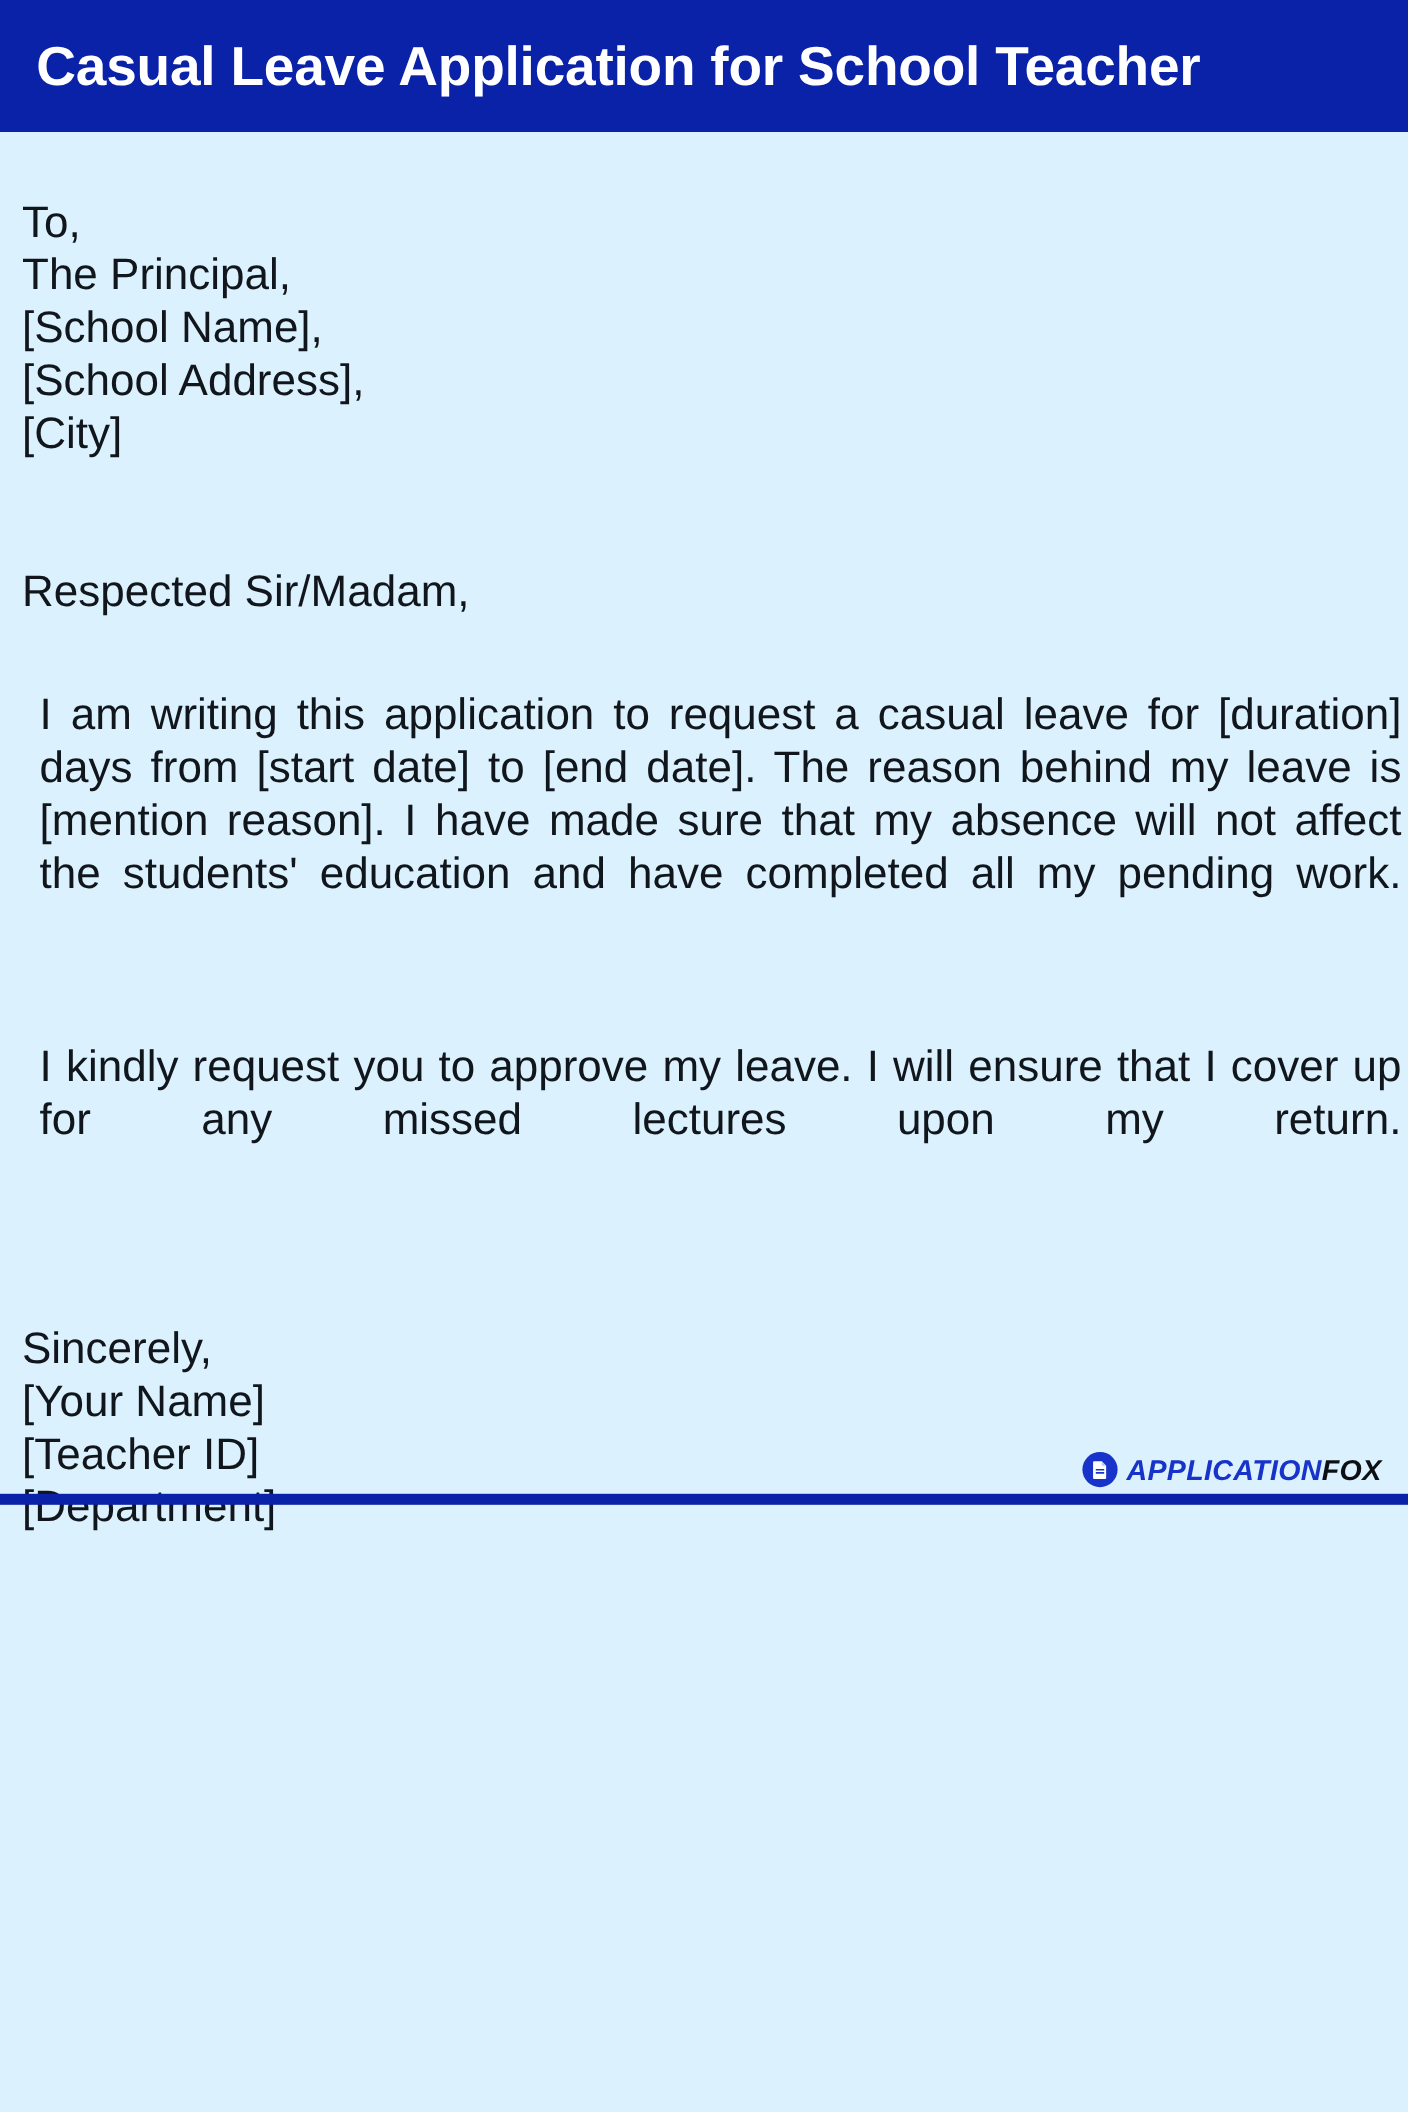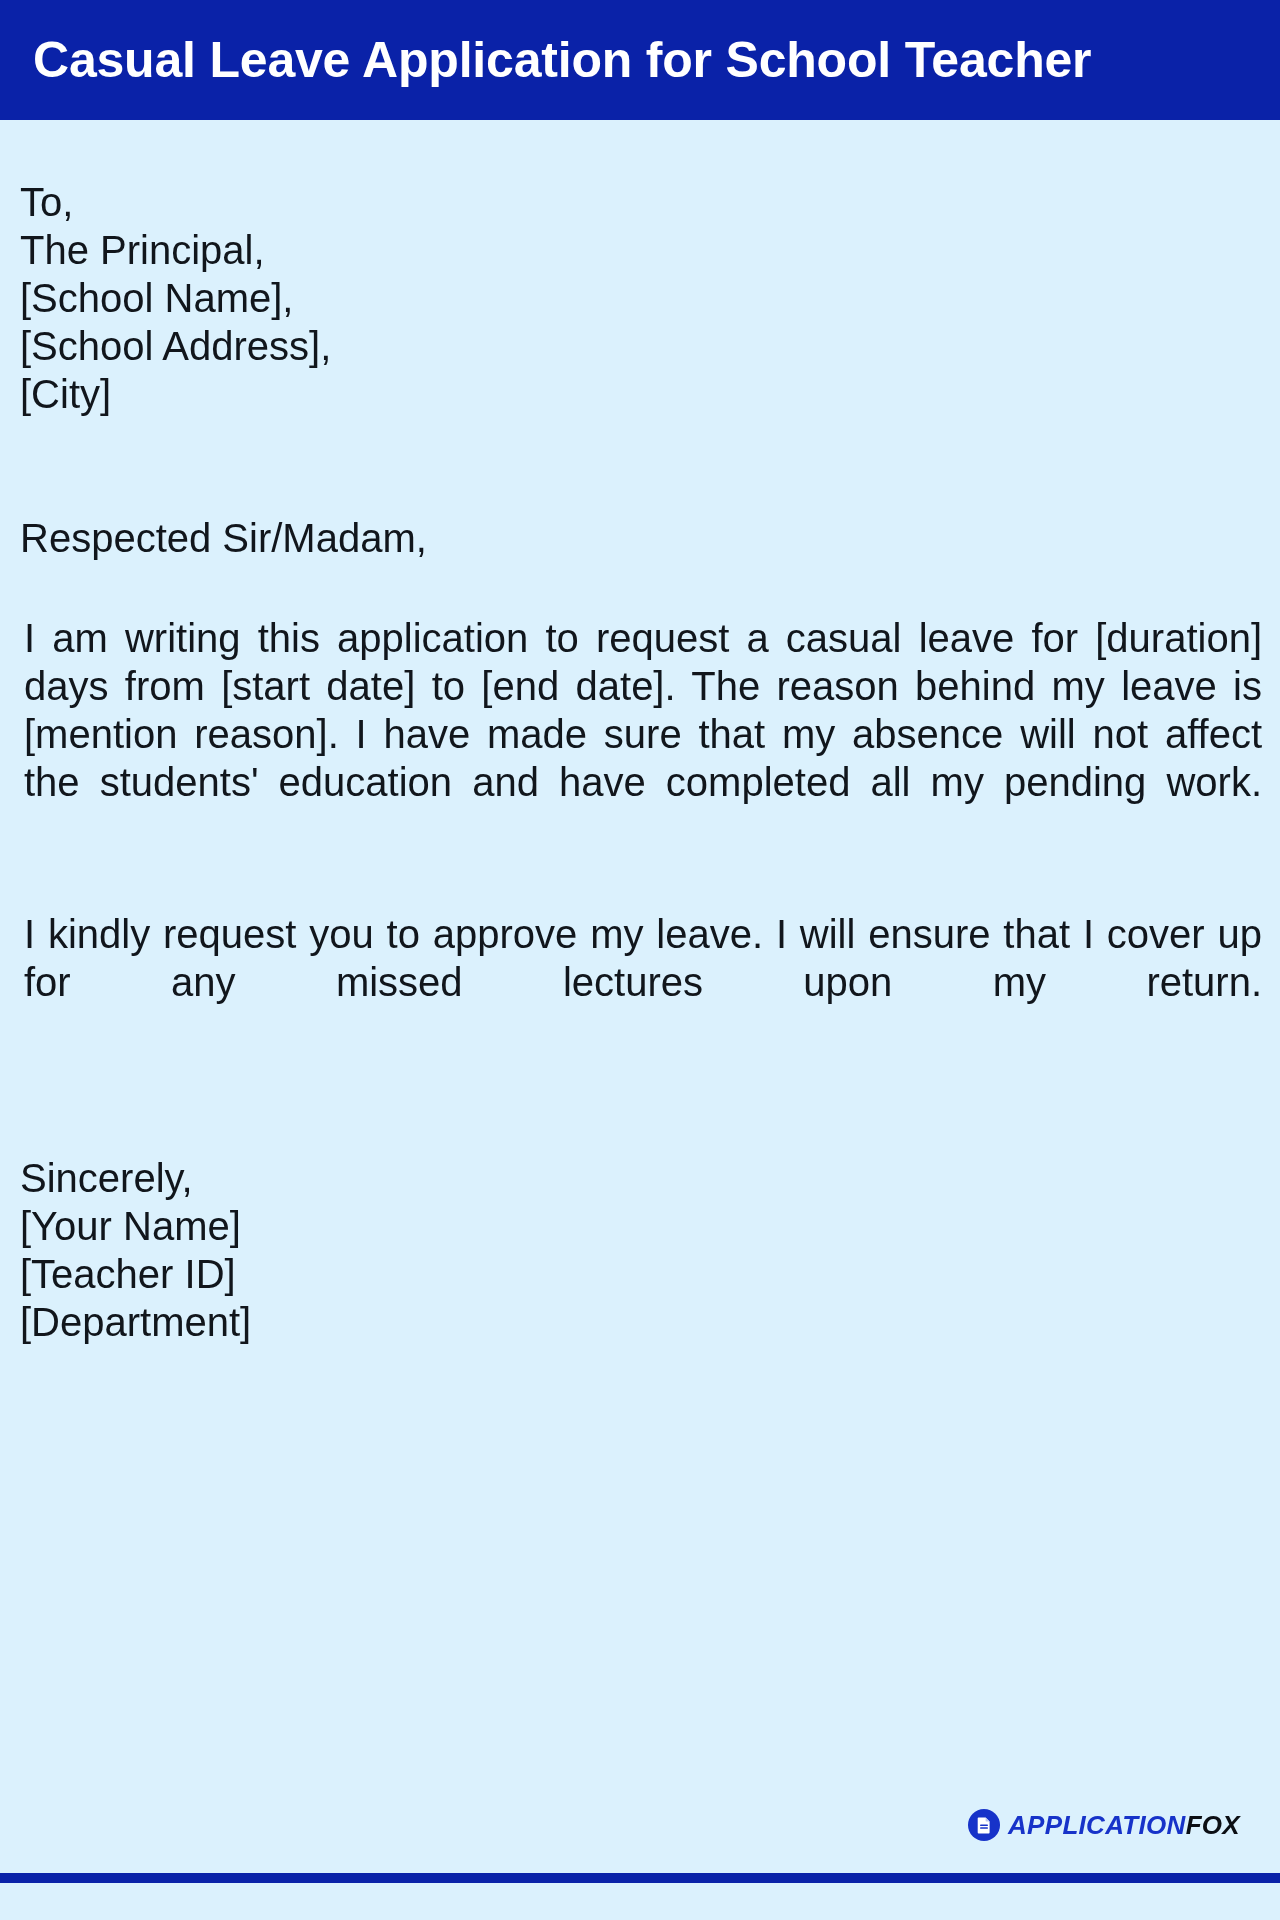--- a/index.html
+++ b/index.html
@@ -11,21 +11,21 @@
     width: 1280px;
     height: 1920px;
     background: #dbf1fd;
     font-family: "Liberation Sans", sans-serif;
     overflow: hidden;
     position: relative;
   }
 
   .page {
     width: 1280px;
-    height: 1883px;
+    height: 1368px;
     box-sizing: border-box;
     background: #dbf1fd;
     display: flex;
     flex-direction: column;
     position: relative;
   }
 
   
   .header-bar {
     width: 100%;
@@ -87,34 +87,34 @@
     white-space: pre;
   }
 
   .para {
     display: block;
     font-size: 40px;
     line-height: 48px;
     color: #11161c;
     text-align: justify;
     text-justify: inter-word;
-    margin: 4px;
+    margin: 16px;
     padding-right: 0;
     width: 1238px;
   }
   .para:after {
     content: "";
     display: inline-block;
     width: 100%;
   }
 
   
   .footer-logo {
     position: absolute;
-    right: 40px;
+    right: 24px;
     bottom: 42px;
     display: flex;
     align-items: center;
     gap: 8px;
     text-align: right;
   }
   .logo-mark {
     width: 32px;
     height: 32px;
     border-radius: 50%;

